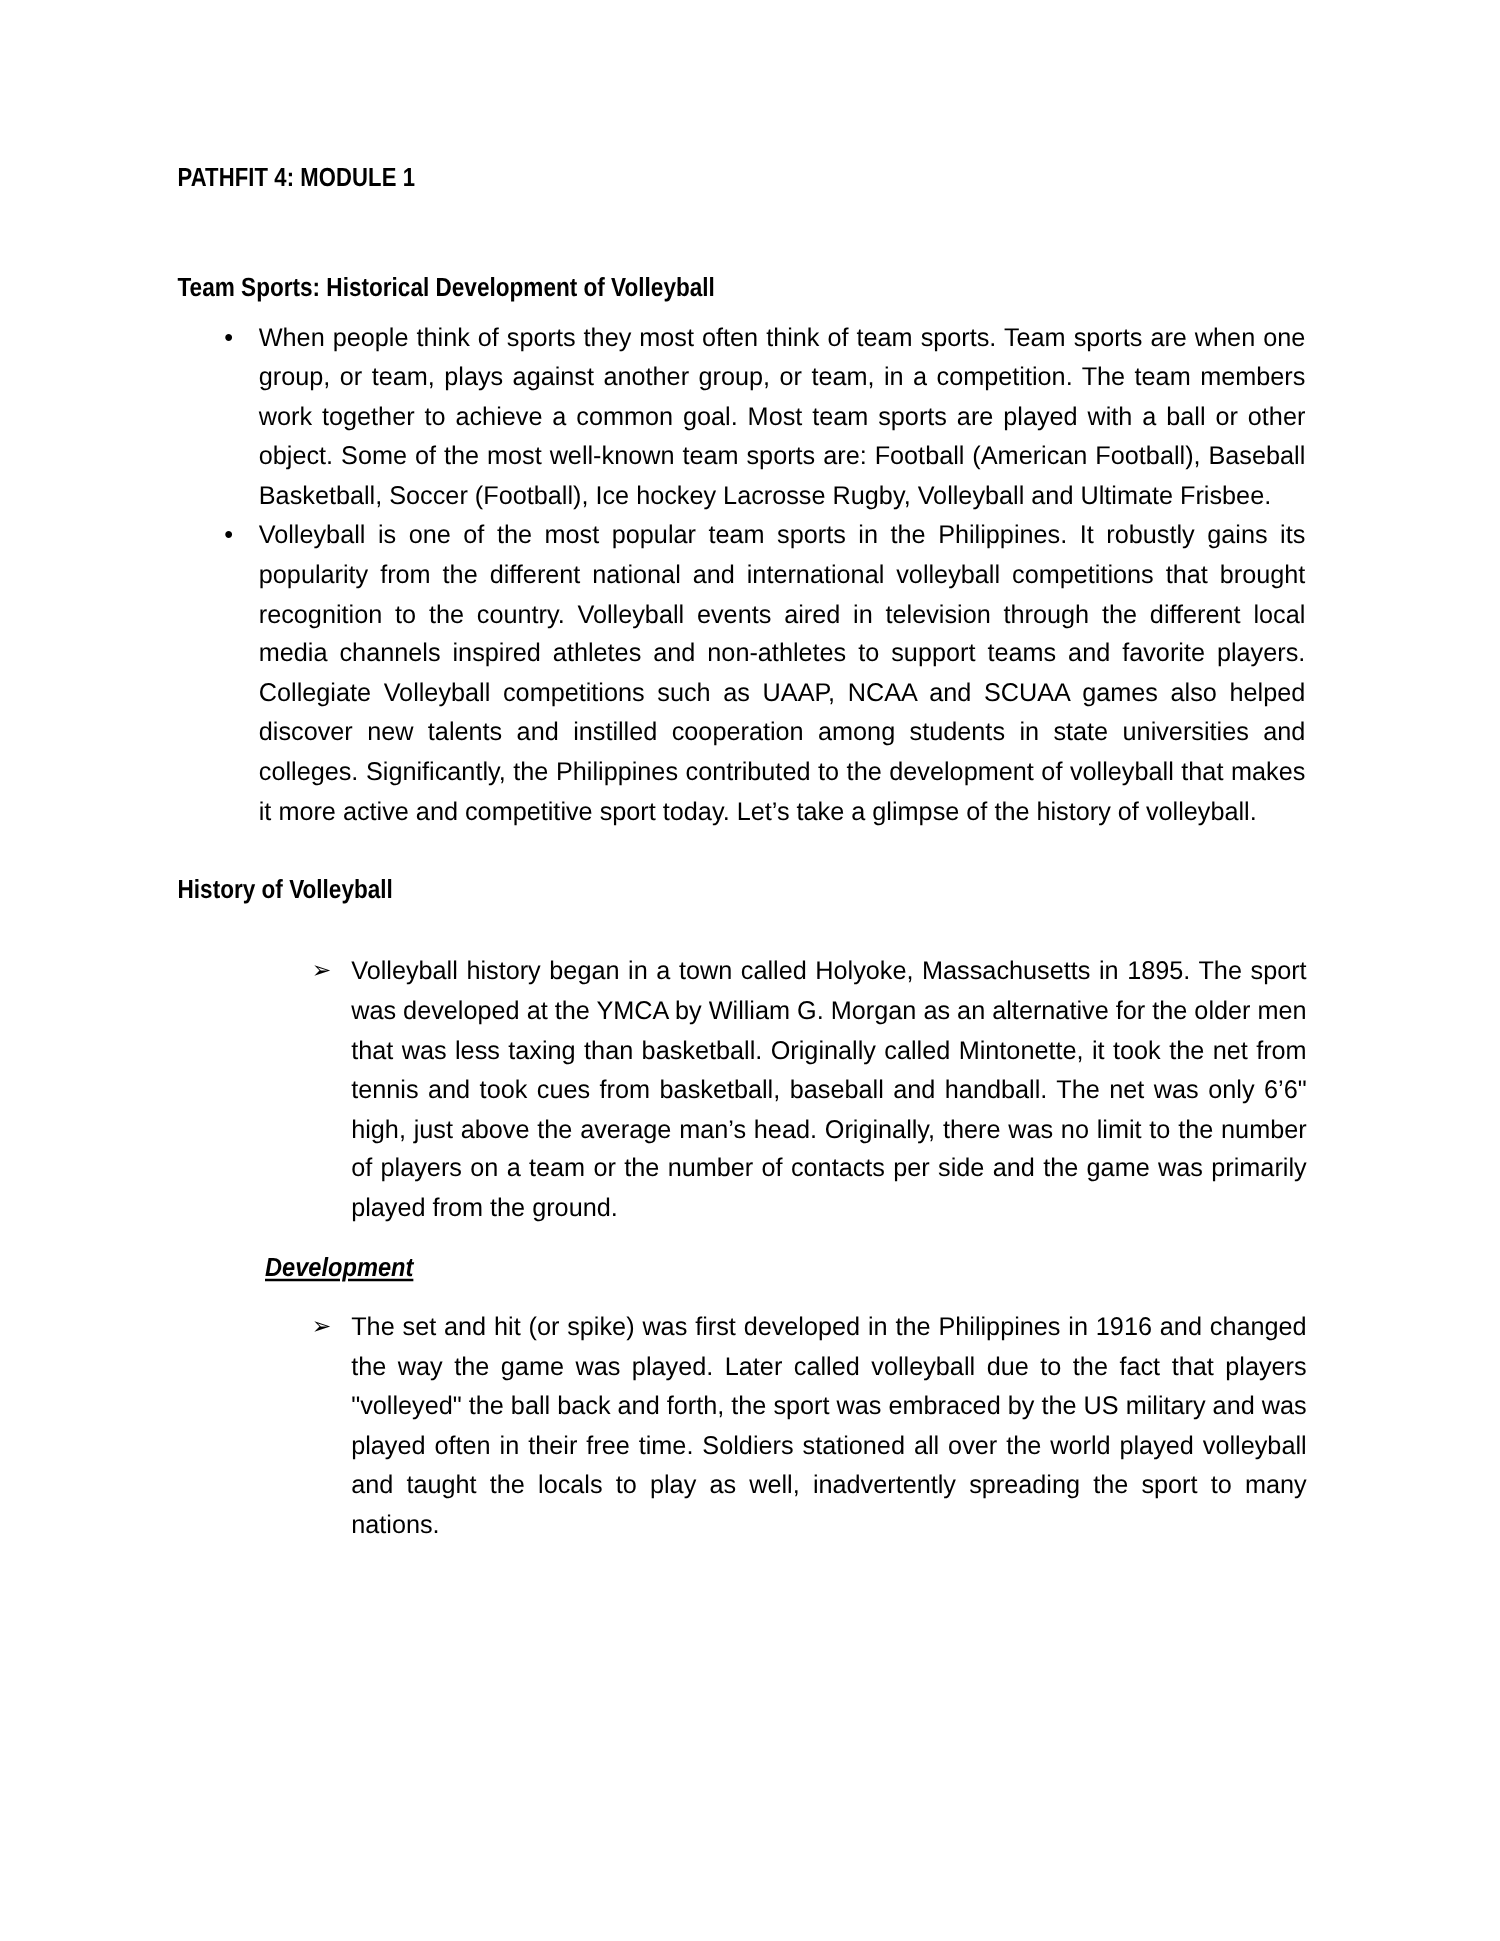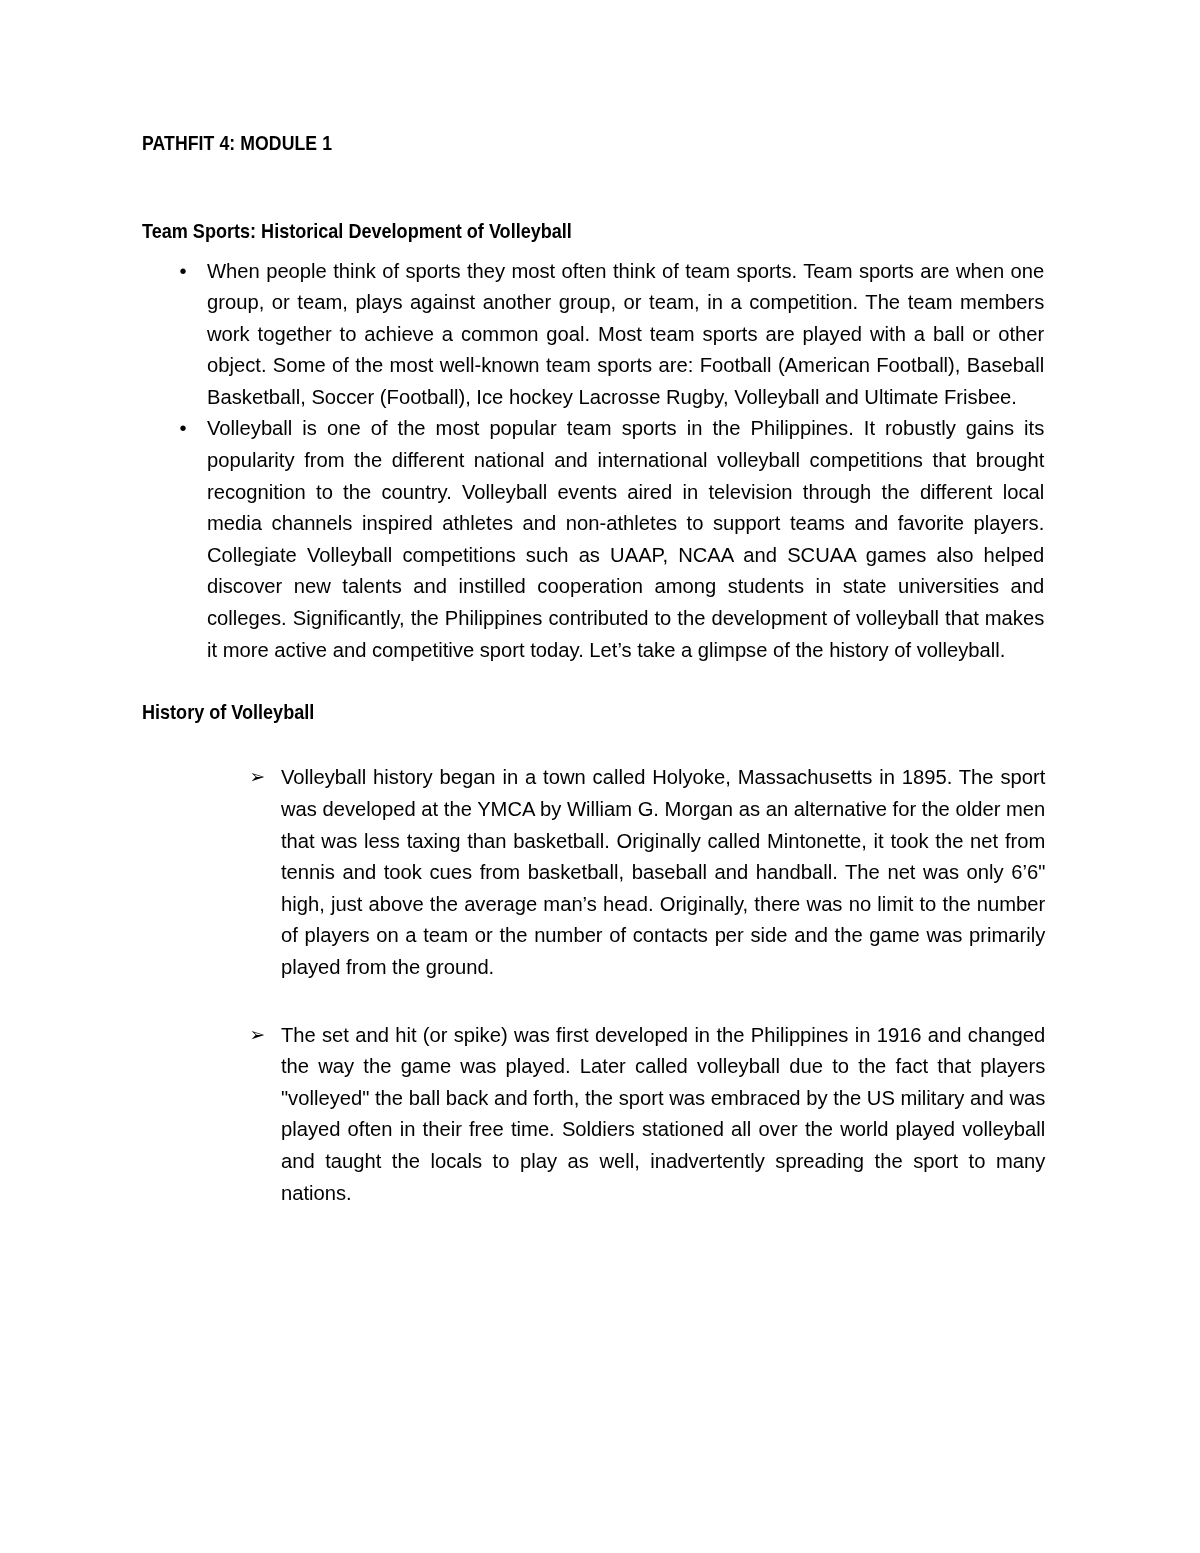--- a/index.html
+++ b/index.html
@@ -157,20 +157,23 @@
 
     <ul class="arrow-list">
       <li class="arrow-item">
         <span class="arrow-marker">➢</span>
         <span class="para-text">Volleyball history began in a town called Holyoke, Massachusetts in 1895. The sport was developed at the YMCA by William G. Morgan as an alternative for the older men that was less taxing than basketball. Originally called Mintonette, it took the net from tennis and took cues from basketball, baseball and handball. The net was only 6’6" high, just above the average man’s head. Originally, there was no limit to the number of players on a team or the number of contacts per side and the game was primarily played from the ground.</span>
       </li>
     </ul>
 
     <div class="spacer-sm"></div>
 
+    <div>
+      <span class="sub-heading">Development</span>
+    </div>
 
     <div class="spacer-sm"></div>
 
     <ul class="arrow-list">
       <li class="arrow-item">
         <span class="arrow-marker">➢</span>
         <span class="para-text">The set and hit (or spike) was first developed in the Philippines in 1916 and changed the way the game was played. Later called volleyball due to the fact that players "volleyed" the ball back and forth, the sport was embraced by the US military and was played often in their free time. Soldiers stationed all over the world played volleyball and taught the locals to play as well, inadvertently spreading the sport to many nations.</span>
       </li>
     </ul>
 

